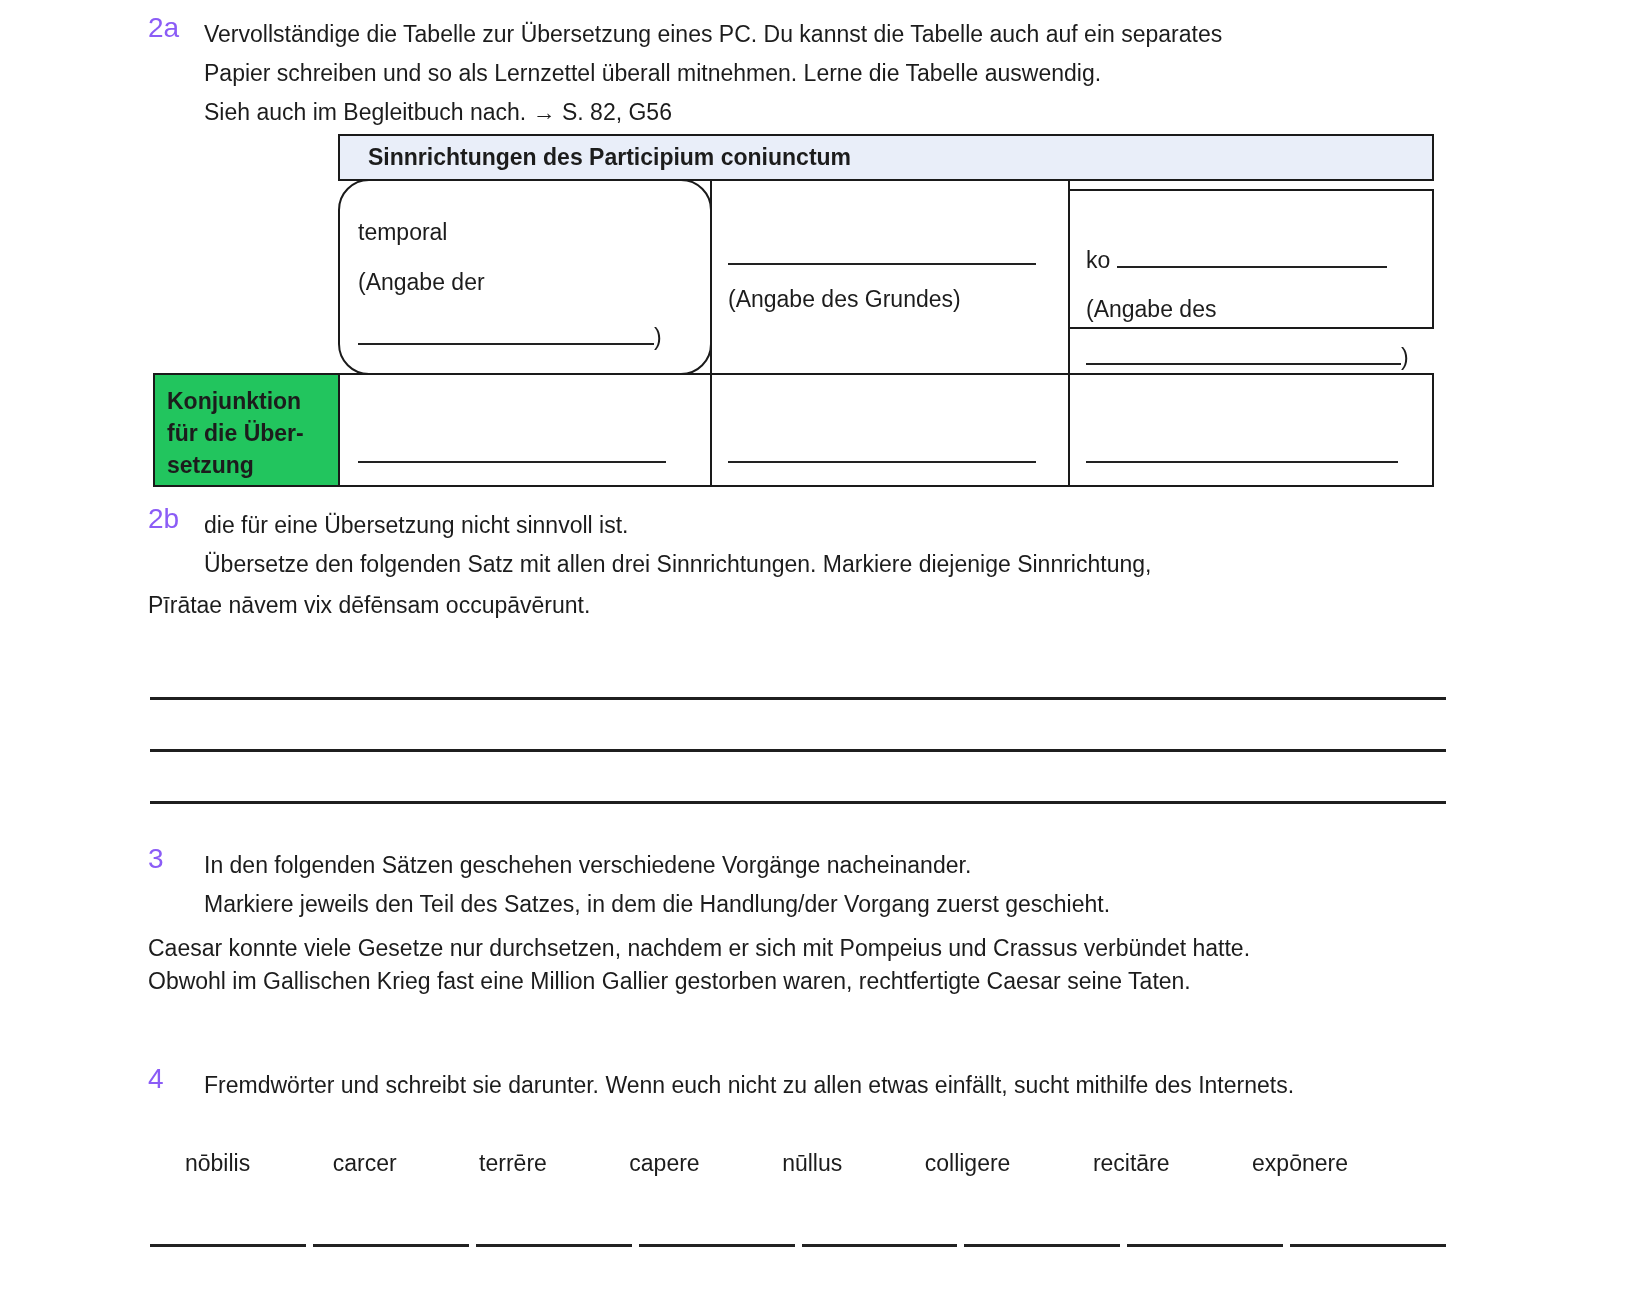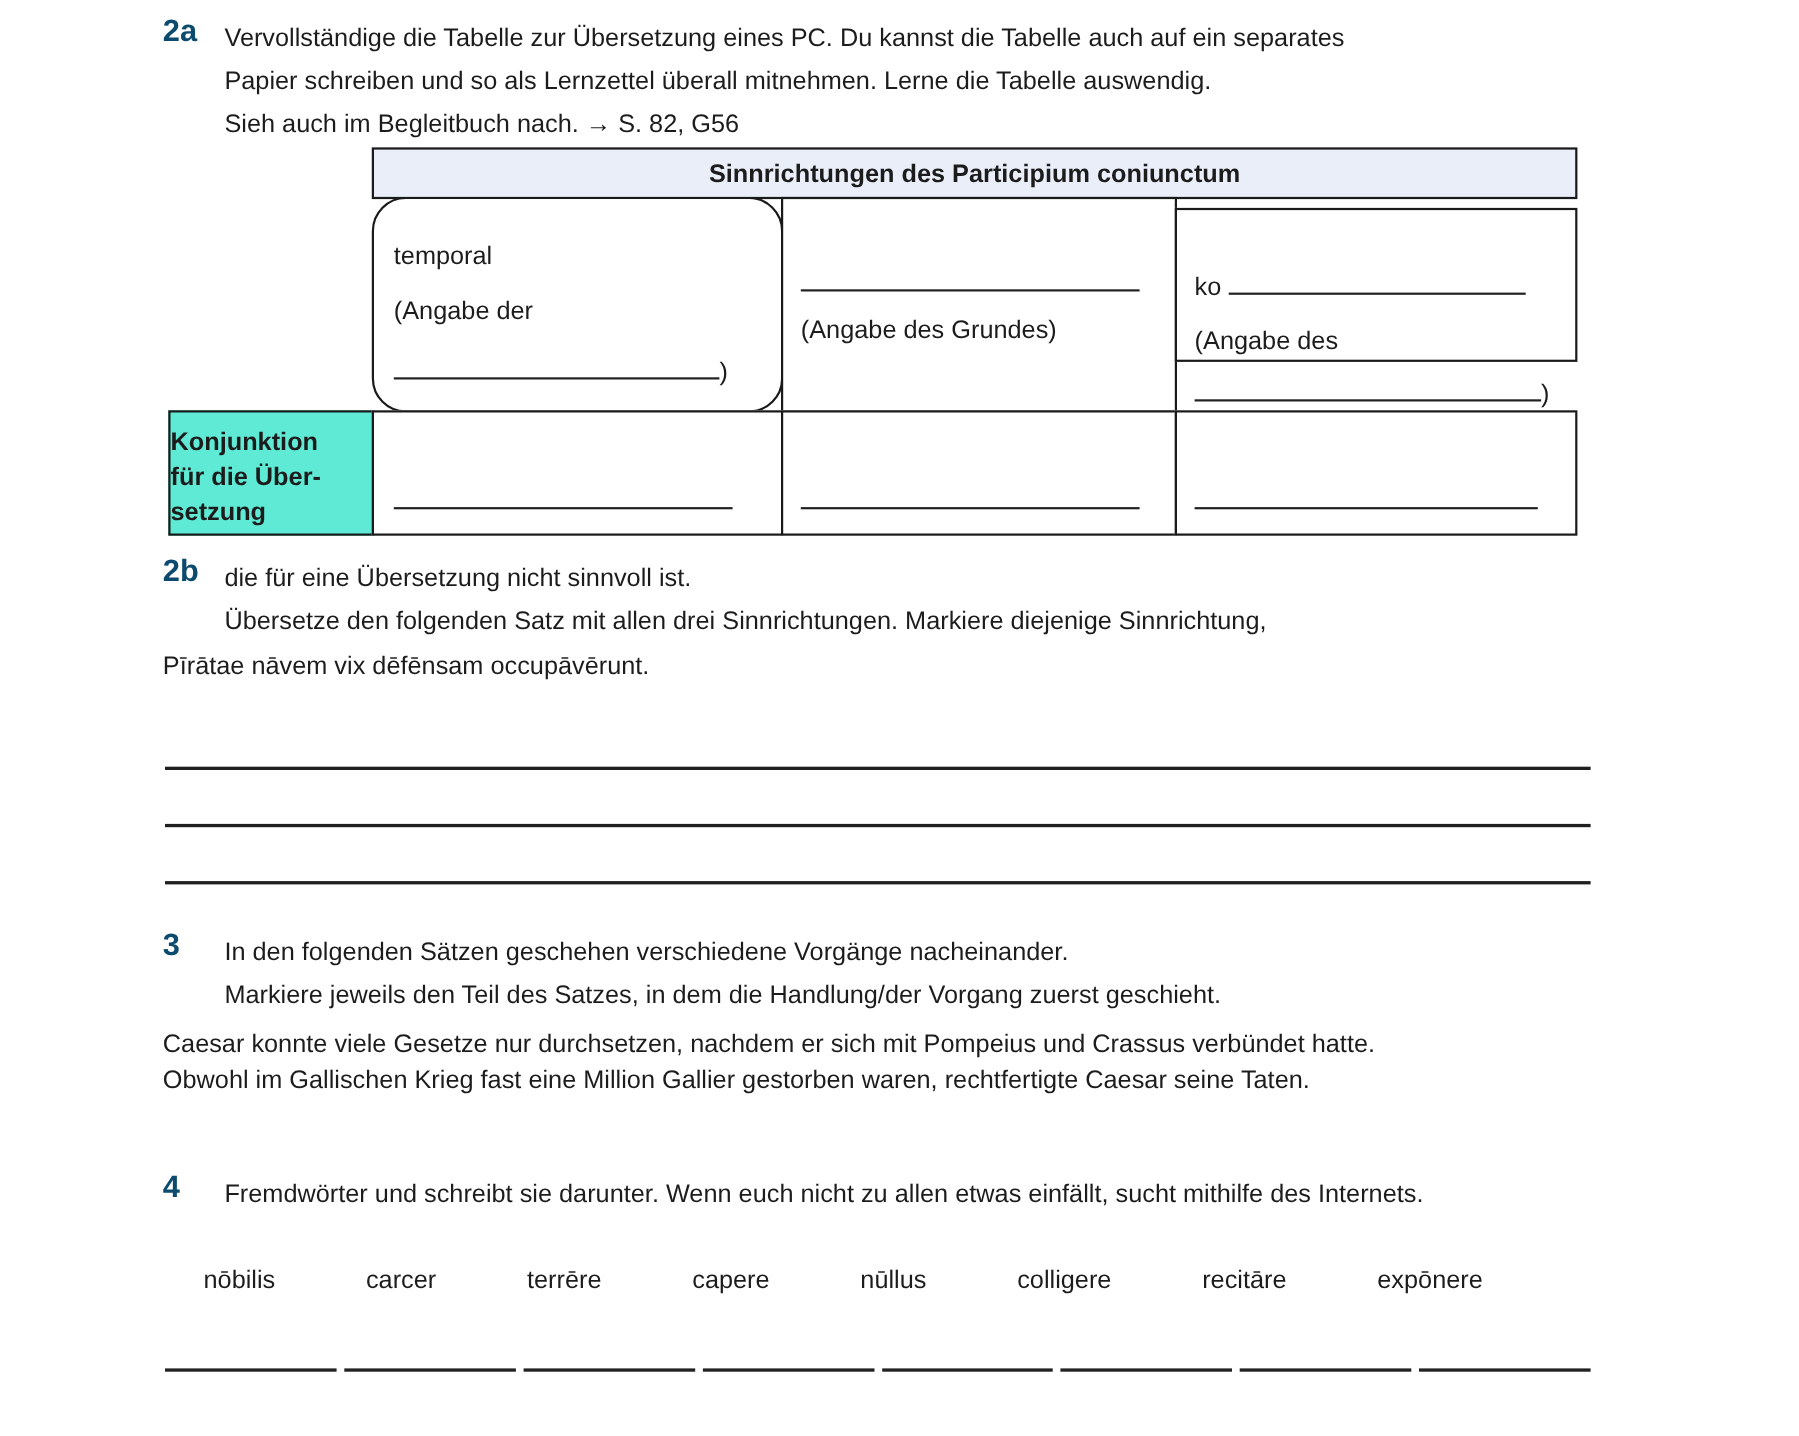--- a/index.html
+++ b/index.html
@@ -7,48 +7,49 @@
     position:relative;
     width:1635px;height:1305px;
     background:#ffffff;
     font-family:"Liberation Sans","DejaVu Sans",sans-serif;
     color:#1c1c1c;
     font-size:23px;
     overflow:hidden;
   }
   .abs{position:absolute;}
   .tasknum{
-    font-weight:bold;
+    font-weight:normal;
     font-size:28px;
-    color:#0c4a6e;
+    color:#8b5cf6;
     width:56px;
     display:inline-block;
     vertical-align:top;
   }
   .task{display:flex;align-items:flex-start;}
   .task .lines{padding-top:3px;}
   .task .lines div{line-height:39px;white-space:nowrap;}
   
   #pc-table{left:153px;top:134px;width:1281px;height:353px;}
   .cell{
     position:absolute;
     border:2px solid #1a1a1a;
     box-sizing:border-box;
     background:#fff;
   }
   .band{
     background:#e9eef9;
-    display:flex;align-items:center;justify-content:center;
+    display:flex;align-items:center;
     font-weight:bold;
+    padding-left:28px;
   }
   .rowhead{
-    background:#5eead4;
+    background:#22c55e;
     font-weight:bold;
     line-height:32px;
-    padding:10px 0;
+    padding:10px 12px;
   }
   .u{
     display:inline-block;
     border-bottom:2px solid #222;
     height:20px;
     vertical-align:baseline;
   }
   
   .wline{
     position:absolute;

